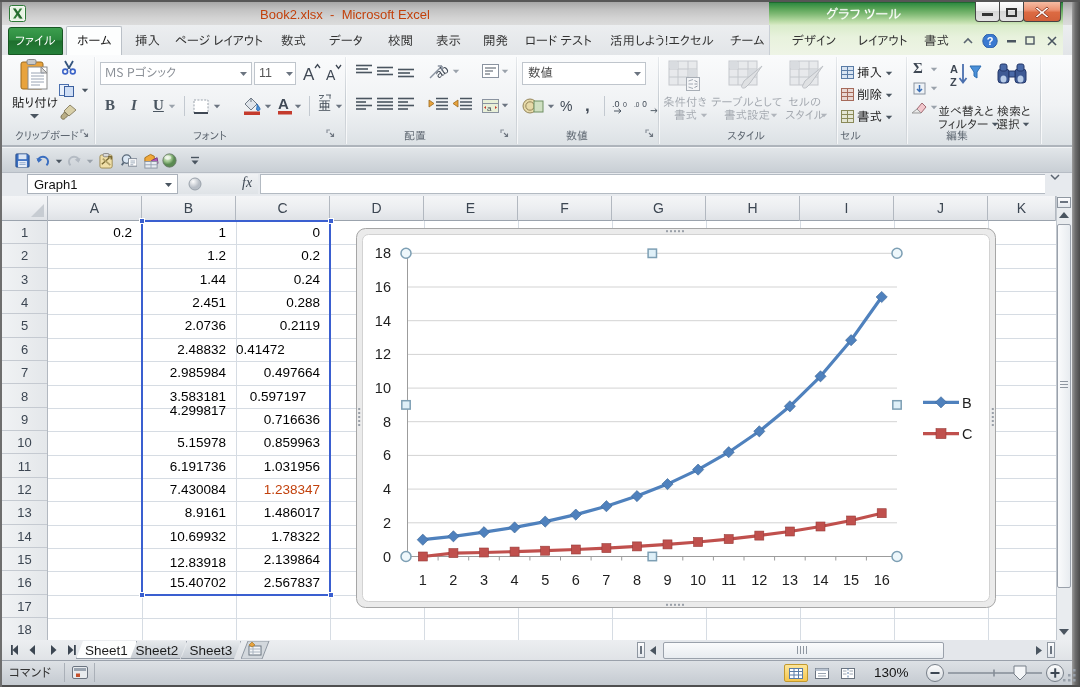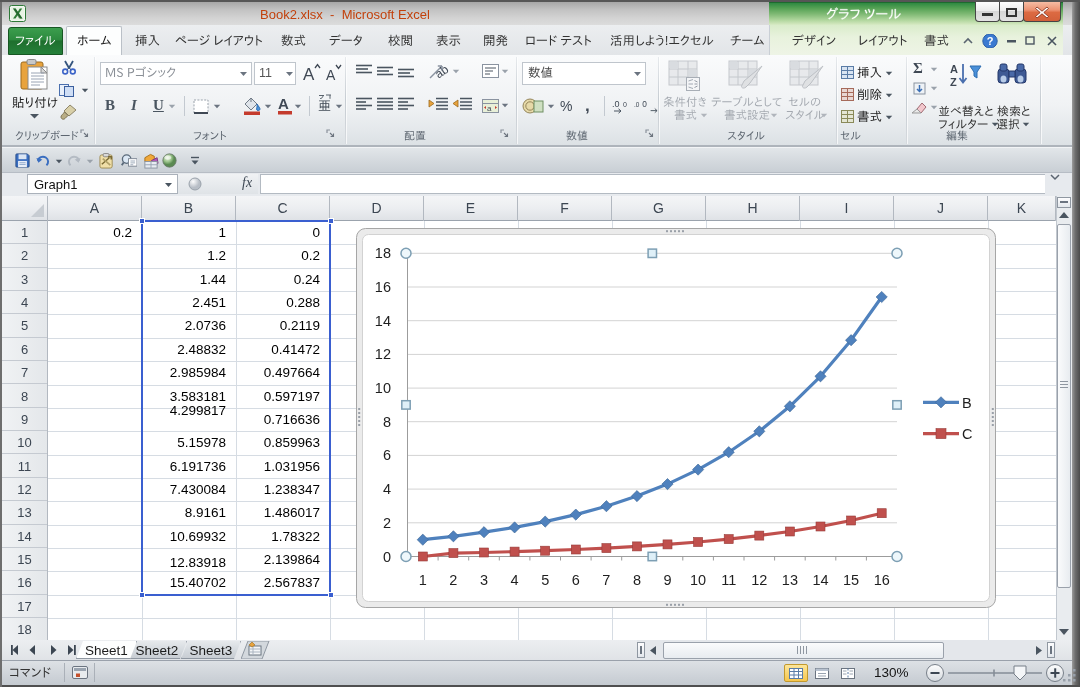--- a/index.html
+++ b/index.html
@@ -755,33 +755,33 @@
 <div class="abs" style="left:236px;top:221.0px;width:84px;height:23.4px;color:#000;font-size:13.5px;text-align:right;line-height:23.4px">0</div>
 <div class="abs" style="left:142px;top:244.3px;width:84px;height:23.4px;color:#000;font-size:13.5px;text-align:right;line-height:23.4px">1.2</div>
 <div class="abs" style="left:236px;top:244.3px;width:84px;height:23.4px;color:#000;font-size:13.5px;text-align:right;line-height:23.4px">0.2</div>
 <div class="abs" style="left:142px;top:267.7px;width:84px;height:23.4px;color:#000;font-size:13.5px;text-align:right;line-height:23.4px">1.44</div>
 <div class="abs" style="left:236px;top:267.7px;width:84px;height:23.4px;color:#000;font-size:13.5px;text-align:right;line-height:23.4px">0.24</div>
 <div class="abs" style="left:142px;top:291.1px;width:84px;height:23.4px;color:#000;font-size:13.5px;text-align:right;line-height:23.4px">2.451</div>
 <div class="abs" style="left:236px;top:291.1px;width:84px;height:23.4px;color:#000;font-size:13.5px;text-align:right;line-height:23.4px">0.288</div>
 <div class="abs" style="left:142px;top:314.4px;width:84px;height:23.4px;color:#000;font-size:13.5px;text-align:right;line-height:23.4px">2.0736</div>
 <div class="abs" style="left:236px;top:314.4px;width:84px;height:23.4px;color:#000;font-size:13.5px;text-align:right;line-height:23.4px">0.2119</div>
 <div class="abs" style="left:142px;top:337.8px;width:84px;height:23.4px;color:#000;font-size:13.5px;text-align:right;line-height:23.4px">2.48832</div>
-<div class="abs" style="left:236px;top:337.8px;width:84px;height:23.4px;color:#000;font-size:13.5px;text-align:right;line-height:23.4px">0.41472</div>
+<div class="abs" style="left:236px;top:337.8px;width:84px;height:23.4px;color:#000;font-size:13.5px;text-align:left;line-height:23.4px">0.41472</div>
 <div class="abs" style="left:142px;top:361.1px;width:84px;height:23.4px;color:#000;font-size:13.5px;text-align:right;line-height:23.4px">2.985984</div>
 <div class="abs" style="left:236px;top:361.1px;width:84px;height:23.4px;color:#000;font-size:13.5px;text-align:right;line-height:23.4px">0.497664</div>
 <div class="abs" style="left:142px;top:384.5px;width:84px;height:23.4px;color:#000;font-size:13.5px;text-align:right;line-height:23.4px">3.583181</div>
-<div class="abs" style="left:236px;top:384.5px;width:84px;height:23.4px;color:#000;font-size:13.5px;text-align:right;line-height:23.4px">0.597197</div>
+<div class="abs" style="left:236px;top:384.5px;width:84px;height:23.4px;color:#000;font-size:13.5px;text-align:center;line-height:23.4px">0.597197</div>
 <div class="abs" style="left:142px;top:399px;width:84px;height:23.4px;color:#000;font-size:13.5px;text-align:right;line-height:23.4px">4.299817</div>
 <div class="abs" style="left:236px;top:407.8px;width:84px;height:23.4px;color:#000;font-size:13.5px;text-align:right;line-height:23.4px">0.716636</div>
 <div class="abs" style="left:142px;top:431.1px;width:84px;height:16px;color:#000;font-size:13.5px;text-align:right;line-height:23.4px">5.15978</div>
 <div class="abs" style="left:236px;top:431.1px;width:84px;height:23.4px;color:#000;font-size:13.5px;text-align:right;line-height:23.4px">0.859963</div>
 <div class="abs" style="left:142px;top:454.5px;width:84px;height:23.4px;color:#000;font-size:13.5px;text-align:right;line-height:23.4px">6.191736</div>
 <div class="abs" style="left:236px;top:454.5px;width:84px;height:23.4px;color:#000;font-size:13.5px;text-align:right;line-height:23.4px">1.031956</div>
 <div class="abs" style="left:142px;top:477.9px;width:84px;height:23.4px;color:#000;font-size:13.5px;text-align:right;line-height:23.4px">7.430084</div>
-<div class="abs" style="left:236px;top:477.9px;width:84px;height:23.4px;color:#000000;font-size:13.5px;text-align:right;line-height:23.4px">1.238347</div>
+<div class="abs" style="left:236px;top:477.9px;width:84px;height:23.4px;color:#c2410c;font-size:13.5px;text-align:right;line-height:23.4px">1.238347</div>
 <div class="abs" style="left:142px;top:501.2px;width:84px;height:23.4px;color:#000;font-size:13.5px;text-align:right;line-height:23.4px">8.9161</div>
 <div class="abs" style="left:236px;top:501.2px;width:84px;height:23.4px;color:#000;font-size:13.5px;text-align:right;line-height:23.4px">1.486017</div>
 <div class="abs" style="left:142px;top:524.5px;width:84px;height:23.4px;color:#000;font-size:13.5px;text-align:right;line-height:23.4px">10.69932</div>
 <div class="abs" style="left:236px;top:524.5px;width:84px;height:23.4px;color:#000;font-size:13.5px;text-align:right;line-height:23.4px">1.78322</div>
 <div class="abs" style="left:142px;top:551px;width:84px;height:23.4px;color:#000;font-size:13.5px;text-align:right;line-height:23.4px">12.83918</div>
 <div class="abs" style="left:236px;top:547.9px;width:84px;height:23.4px;color:#000;font-size:13.5px;text-align:right;line-height:23.4px">2.139864</div>
 <div class="abs" style="left:142px;top:571.2px;width:84px;height:23.4px;color:#000;font-size:13.5px;text-align:right;line-height:23.4px">15.40702</div>
 <div class="abs" style="left:236px;top:571.2px;width:84px;height:23.4px;color:#000;font-size:13.5px;text-align:right;line-height:23.4px">2.567837</div>
 <div class="abs" style="left:141px;top:220px;width:190px;height:375.6px;border:2px solid #3a5fd0"></div>
 <div class="abs" style="left:139px;top:218.0px;width:6px;height:6px;background:#3a5fd0;border:1px solid #fff"></div>

